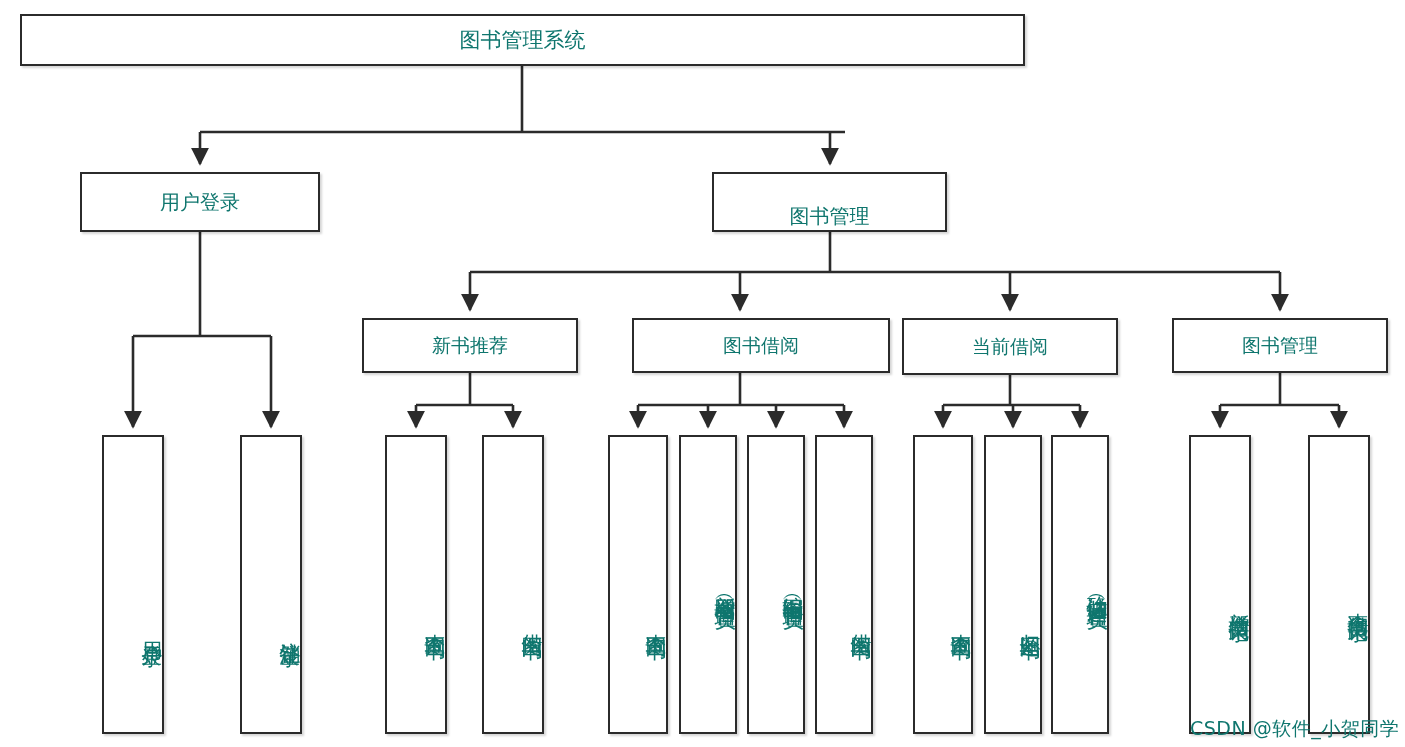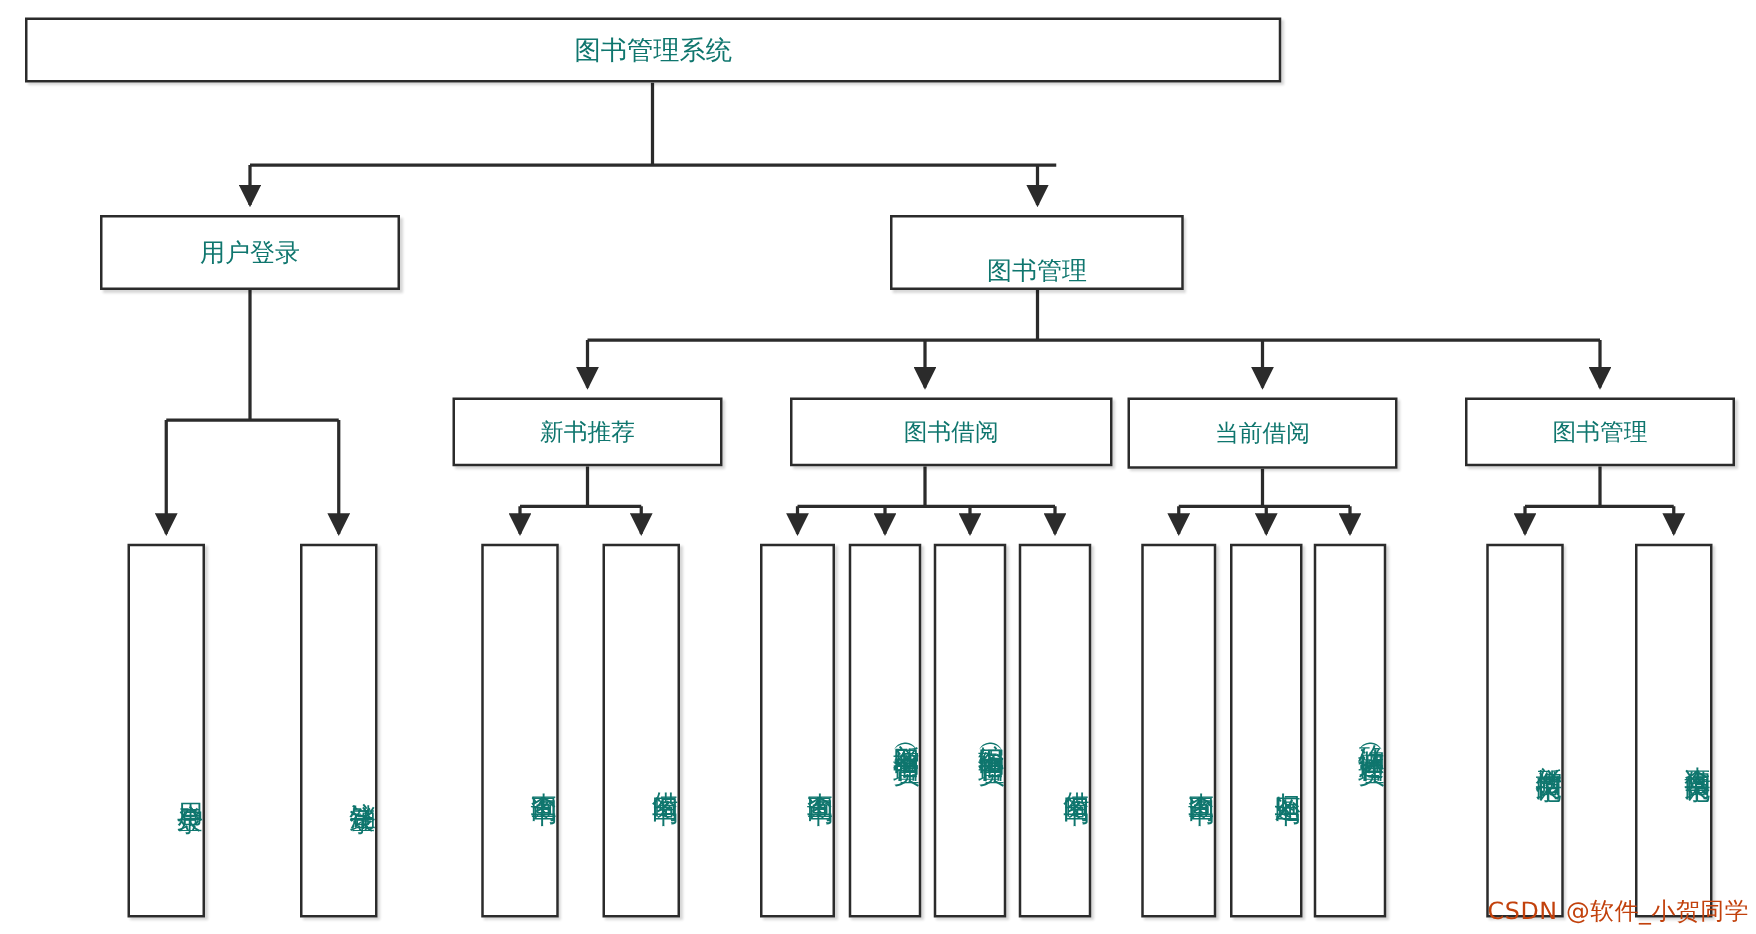--- a/index.html
+++ b/index.html
@@ -61,21 +61,21 @@
     text-orientation: upright;
     line-height: 1;
     white-space: nowrap;
   }
   .node.leaf.tall .vtext {
     margin-top: 0px;
   }
   .watermark {
     position: absolute;
     font-size: 19px;
-    color: #c2410c;
+    color: #0f766e;
     white-space: nowrap;
     letter-spacing: 0.5px;
   }
 </style>
 </head>
 <body>
 
 <div id="canvas">
 
   <svg id="wires" viewBox="0 0 1405 747" xmlns="http://www.w3.org/2000/svg">

